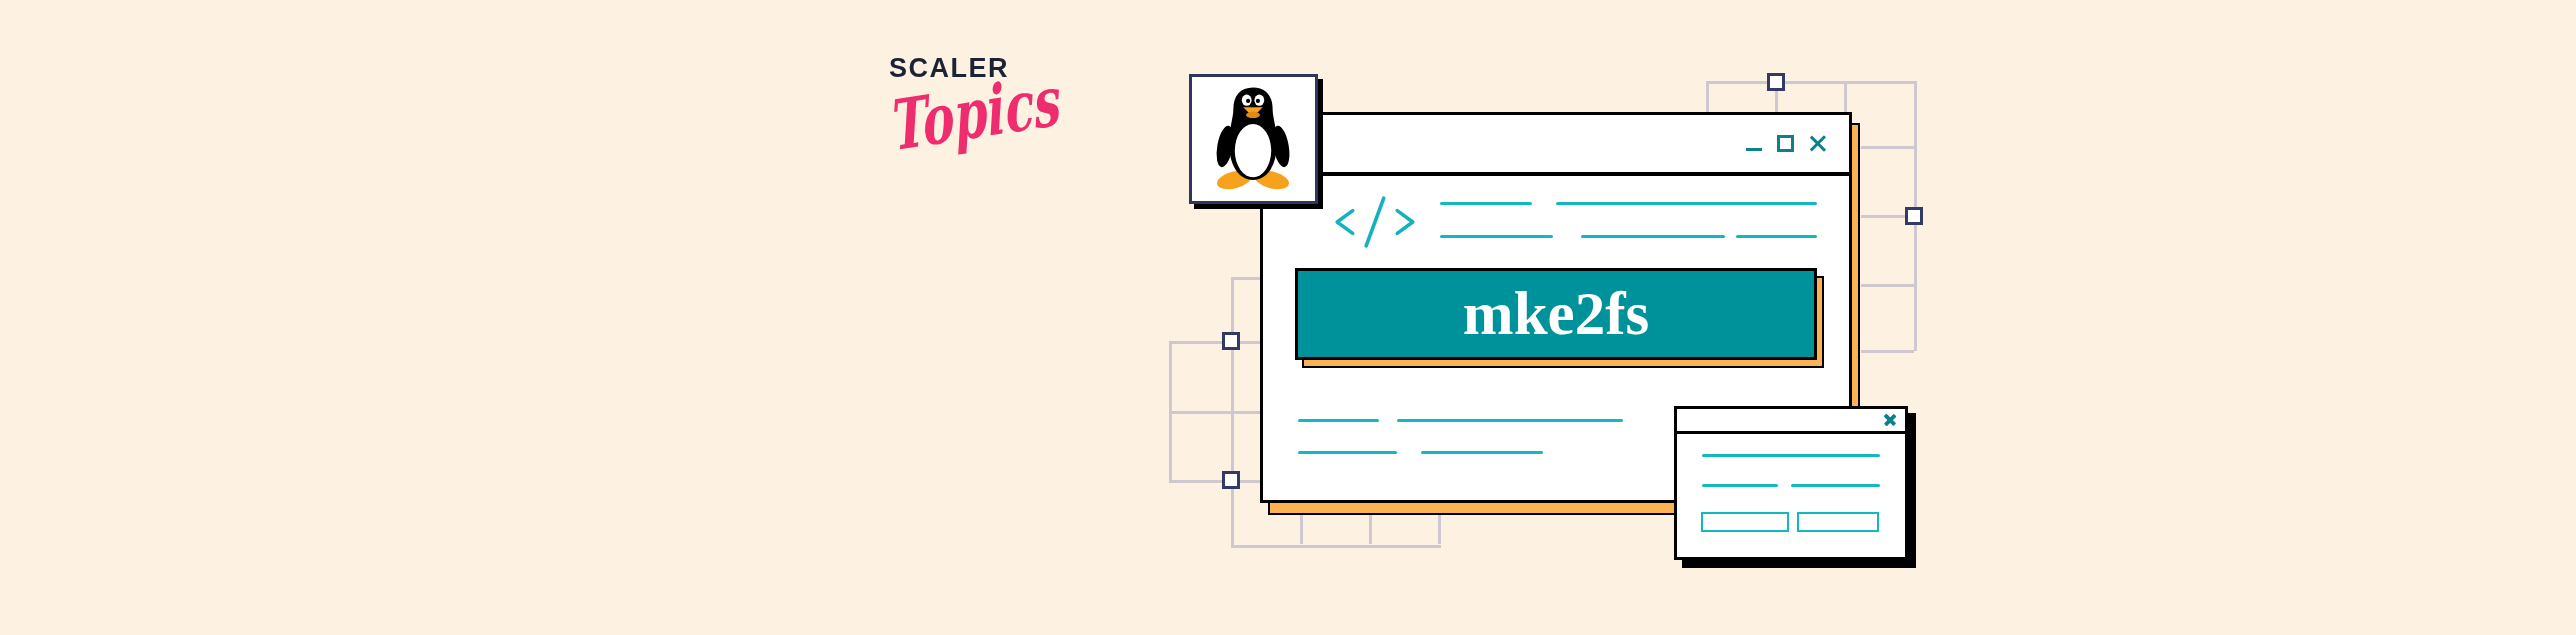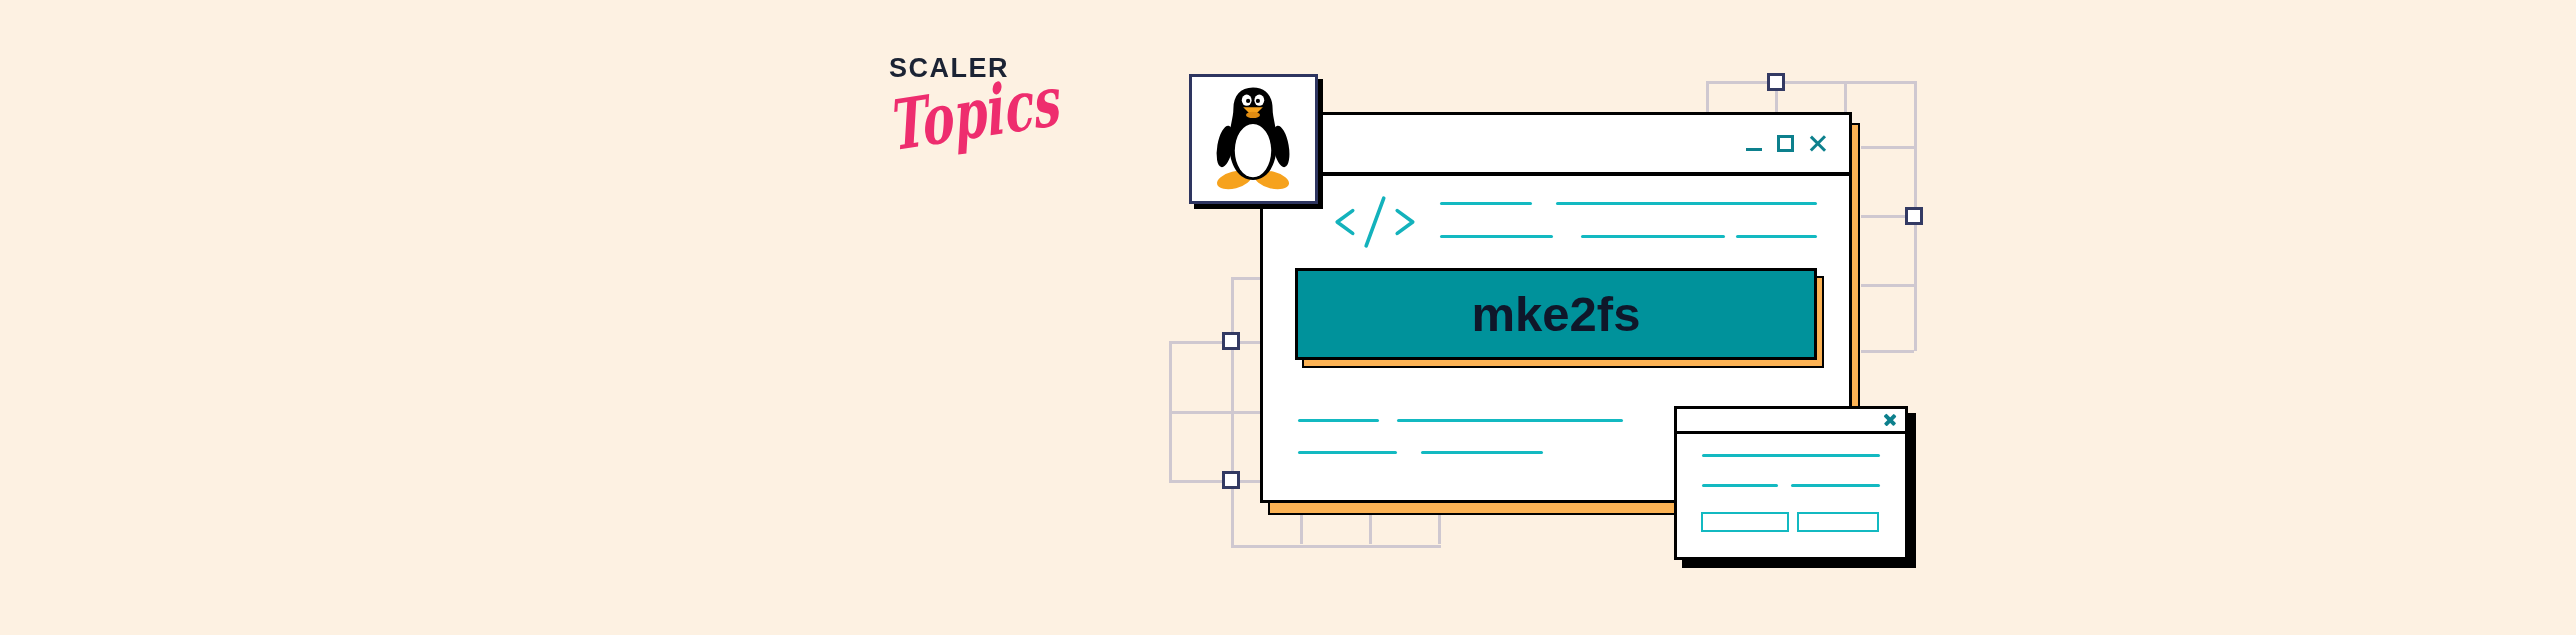--- a/index.html
+++ b/index.html
@@ -26,21 +26,21 @@
 
   
   .tline{position:absolute;height:3.1px;background:#13b9c1;border-radius:1.5px;z-index:3;}
 
   
   .code-icon{position:absolute;left:1332px;top:195px;z-index:3;}
 
   
   .banner-shadow{position:absolute;left:1302px;top:276px;width:522px;height:92px;background:#fbb254;border:2.6px solid #000;box-sizing:border-box;z-index:3;}
   .banner{position:absolute;left:1295px;top:268px;width:522px;height:92px;background:#00929b;border:3.1px solid #000;box-sizing:border-box;z-index:4;display:flex;align-items:center;justify-content:center;}
-  .banner .kw{font-family:Liberation Sans, sans-serif;font-weight:bold;font-size:49px;color:#0f172a;}
+  .banner .kw{font-family:Liberation Serif, serif;font-weight:bold;font-size:61px;color:#ffffff;}
   .banner .sfx{font-family:"DejaVu Sans Mono", monospace;font-weight:normal;font-size:49px;color:#fff;margin-left:29px;}
 
   
   .tux-shadow{position:absolute;left:1194px;top:79px;width:129px;height:130px;background:#000;z-index:5;}
   .tux-box{position:absolute;left:1189px;top:74px;width:129px;height:130px;background:#fff;border:3.1px solid #2e3560;box-sizing:border-box;z-index:6;}
 
   
   .popup-shadow{position:absolute;left:1682px;top:413px;width:234px;height:155px;background:#000;z-index:7;}
   .popup{position:absolute;left:1674px;top:406px;width:234px;height:154px;background:#fff;border:3.1px solid #000;box-sizing:border-box;z-index:8;}
   .popup-titlebar{position:relative;height:21.6px;border-bottom:3.6px solid #000;}

